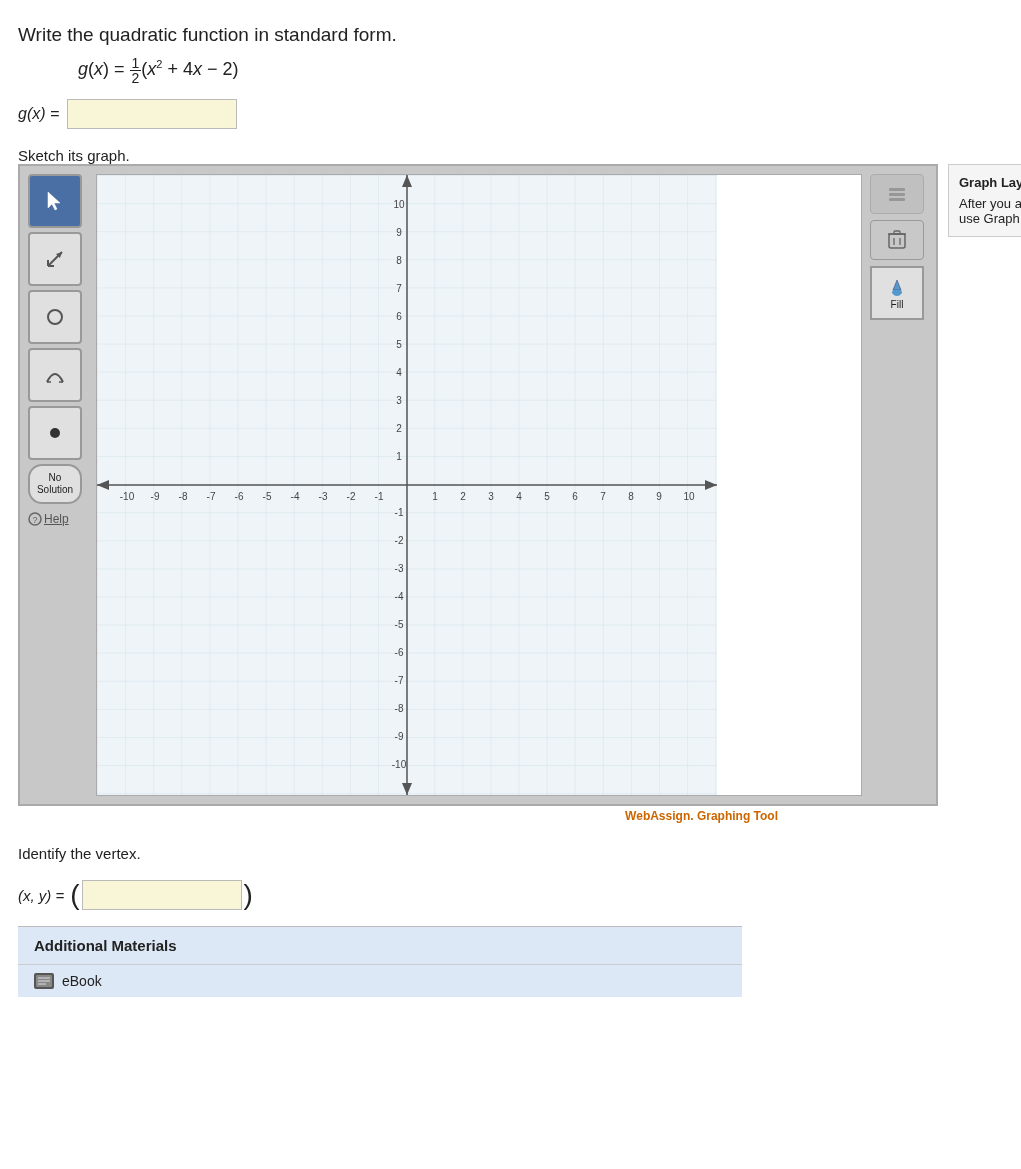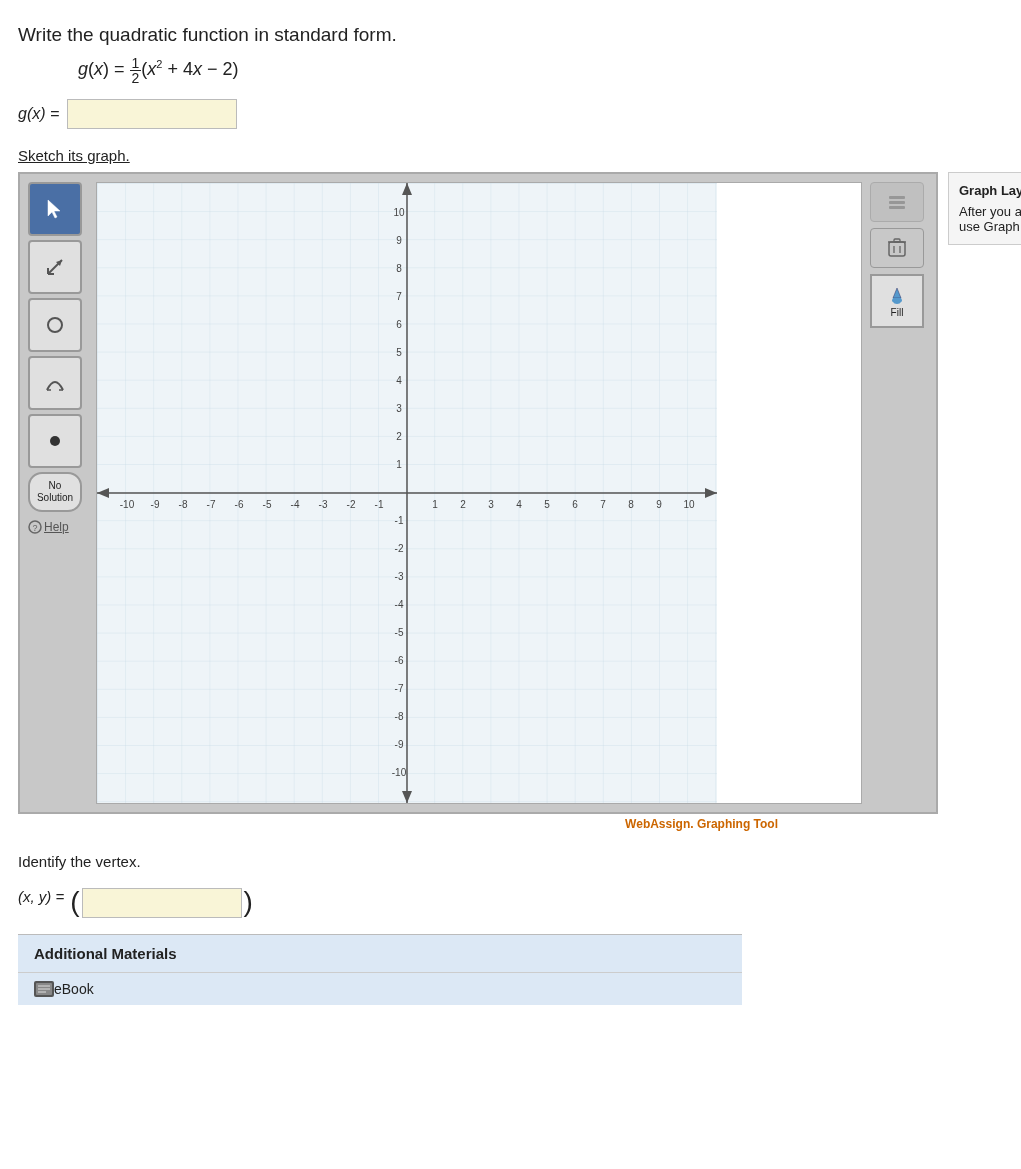--- a/index.html
+++ b/index.html
@@ -39,22 +39,20 @@
       background: #f9f5d7;
       width: 170px;
       height: 30px;
       outline: none;
       font-size: 15px;
       padding: 2px 6px;
     }
 
     .sketch-label {
       font-size: 15px;
-      margin-bottom: 8px;
-      text-decoration: underline;
     }
 
     
     .graph-container {
       display: flex;
       align-items: flex-start;
       border: 2px solid #aaa;
       background: #c8c8c8;
       width: 920px;
       padding: 8px;
@@ -183,21 +181,21 @@
     }
 
     .graph-layer-title {
       font-weight: bold;
       margin-bottom: 6px;
     }
 
     
     .vertex-row {
       display: flex;
-      align-items: flex-start;
+      align-items: center;
       margin: 18px 0 16px 0;
       font-size: 15px;
     }
 
     .vertex-label {
       font-style: italic;
       margin-right: 6px;
     }
 
     .vertex-paren {
@@ -224,20 +222,21 @@
       font-size: 15px;
       margin-bottom: 0;
       border-top: 1px solid #bbb;
     }
 
     .ebook-row {
       background: #dce8f5;
       padding: 8px 16px;
       display: flex;
       align-items: center;
+      gap: 8px;
       font-size: 14px;
       border-top: 1px solid #ccc;
       cursor: pointer;
     }
 
     sup { font-size: 11px; }
     .fraction { display: inline-flex; flex-direction: column; align-items: center; font-size: 14px; vertical-align: middle; line-height: 1; }
     .fraction .num { border-bottom: 1px solid #222; padding: 0 2px; }
     .fraction .den { padding: 0 2px; }
   </style>

